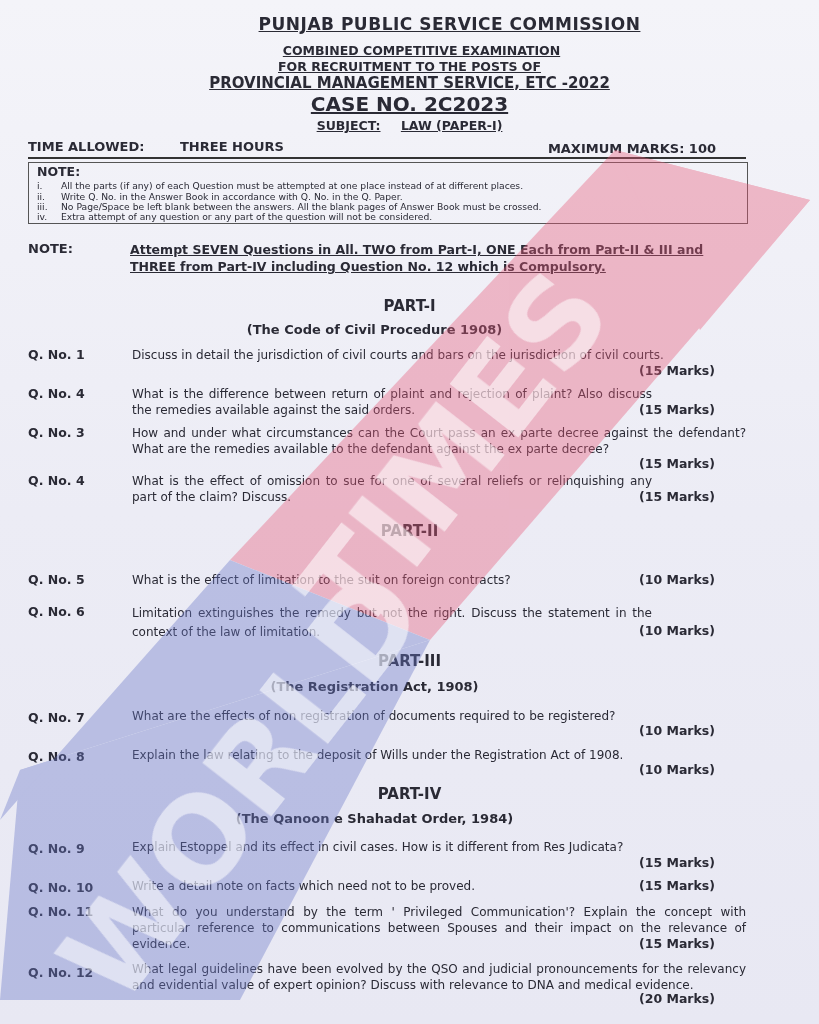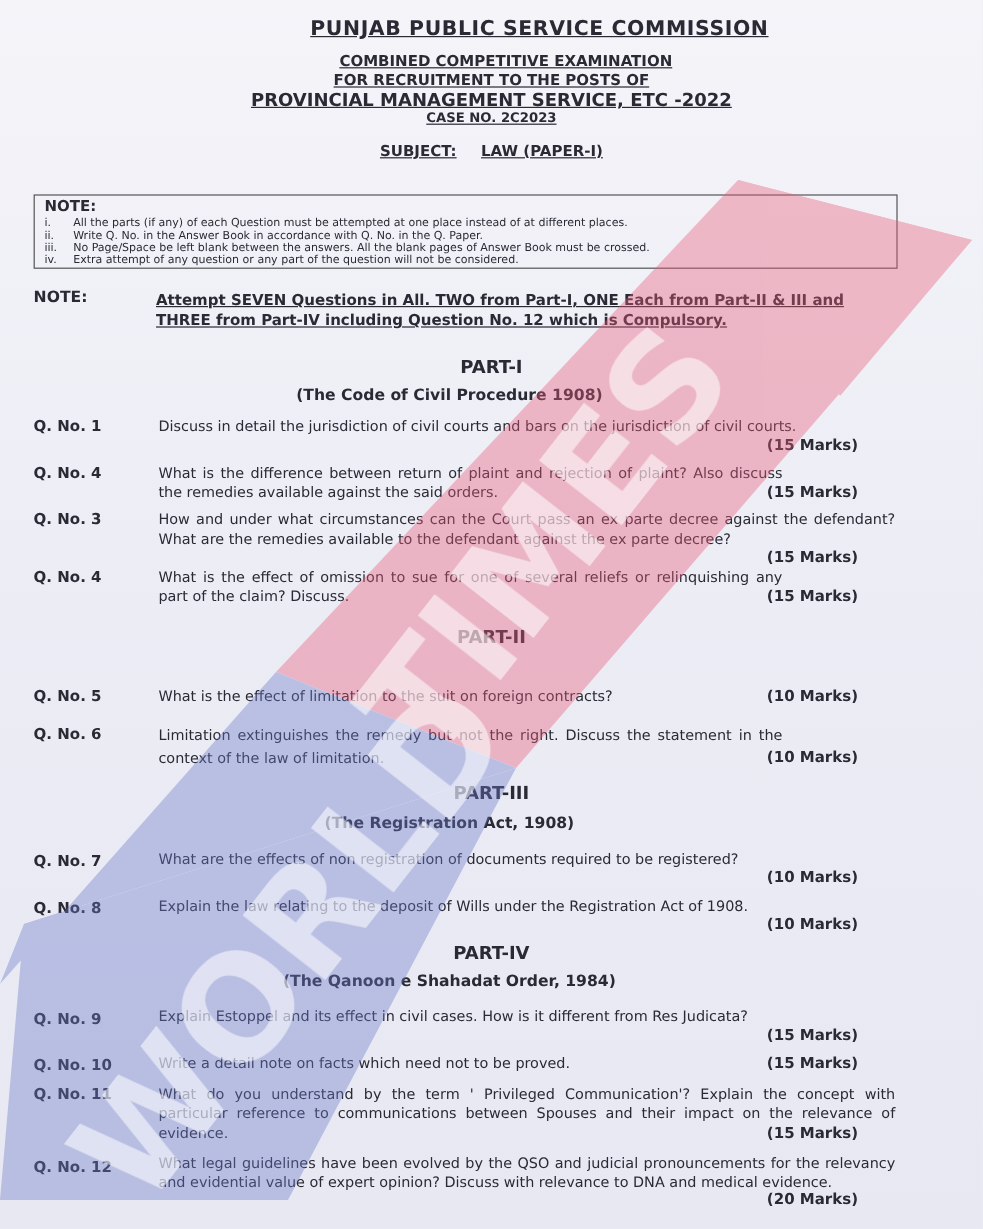--- a/index.html
+++ b/index.html
@@ -16,21 +16,21 @@
   }
   .watermark { position: absolute; left: 0; top: 0; width: 819px; height: 1024px; pointer-events: none; }
   .content { position: absolute; left: 0; top: 0; width: 819px; height: 1024px; }
 
   .center { position: absolute; left: 0; width: 819px; text-align: center; font-weight: bold; }
   .u { text-decoration: underline; }
   .h1 { top: 14px; font-size: 17px; letter-spacing: 0.5px; padding-left: 40px; }
   .h2 { top: 43px; font-size: 12.5px; margin-left: 12px; }
   .h3 { top: 59px; font-size: 12.5px; }
   .h4 { top: 74px; font-size: 15px; }
-  .h5 { top: 92px; font-size: 11px; }
+  .h5 { top: 92px; font-size: 20px; }
   .subject { top: 118px; font-size: 12.5px; }
   .subject span { margin: 0 8px; text-align: center; }
 
   .timebar { position: absolute; left: 28px; top: 139px; width: 718px; height: 18px; border-bottom: 2px solid #333; font-weight: bold; font-size: 13px; }
   .timebar .l { position: absolute; left: 0; top: 0; }
   .timebar .l2 { position: absolute; left: 152px; top: 0; }
   .timebar .r { position: absolute; right: 30px; top: 2px; }
 
   .notebox { position: absolute; left: 28px; top: 162px; width: 718px; height: 60px; border: 1px solid #555; }
   .notebox .title { position: absolute; left: 8px; top: 1px; font-weight: bold; font-size: 12.5px; }
@@ -58,20 +58,25 @@
   <div class="center h1 u">PUNJAB PUBLIC SERVICE COMMISSION</div>
   <div class="center h2 u">COMBINED COMPETITIVE EXAMINATION</div>
   <div class="center h3 u">FOR RECRUITMENT TO THE POSTS OF</div>
   <div class="center h4 u">PROVINCIAL MANAGEMENT SERVICE, ETC -2022</div>
   <div class="center h5 u">CASE NO. 2C2023</div>
   <div class="center subject">
     <span class="u">SUBJECT:</span>
     <span class="u">LAW (PAPER-I)</span>
   </div>
 
+  <div class="timebar">
+    <span class="l">TIME ALLOWED:</span>
+    <span class="l2">THREE HOURS</span>
+    <span class="r">MAXIMUM MARKS: 100</span>
+  </div>
 
   <div class="notebox">
     <div class="title">NOTE:</div>
     <div class="item" style="top:17px">
       <span class="n">i.</span>
       <span>All the parts (if any) of each Question must be attempted at one place instead of at different places.</span>
     </div>
     <div class="item" style="top:27.5px">
       <span class="n">ii.</span>
       <span>Write Q. No. in the Answer Book in accordance with Q. No. in the Q. Paper.</span>

